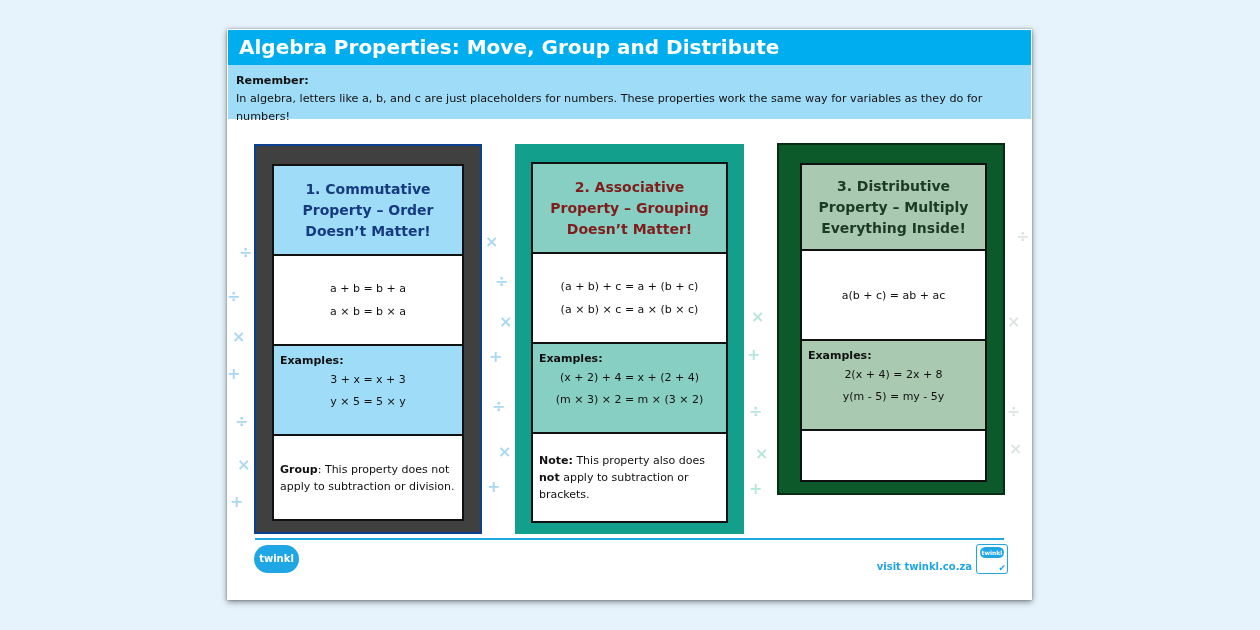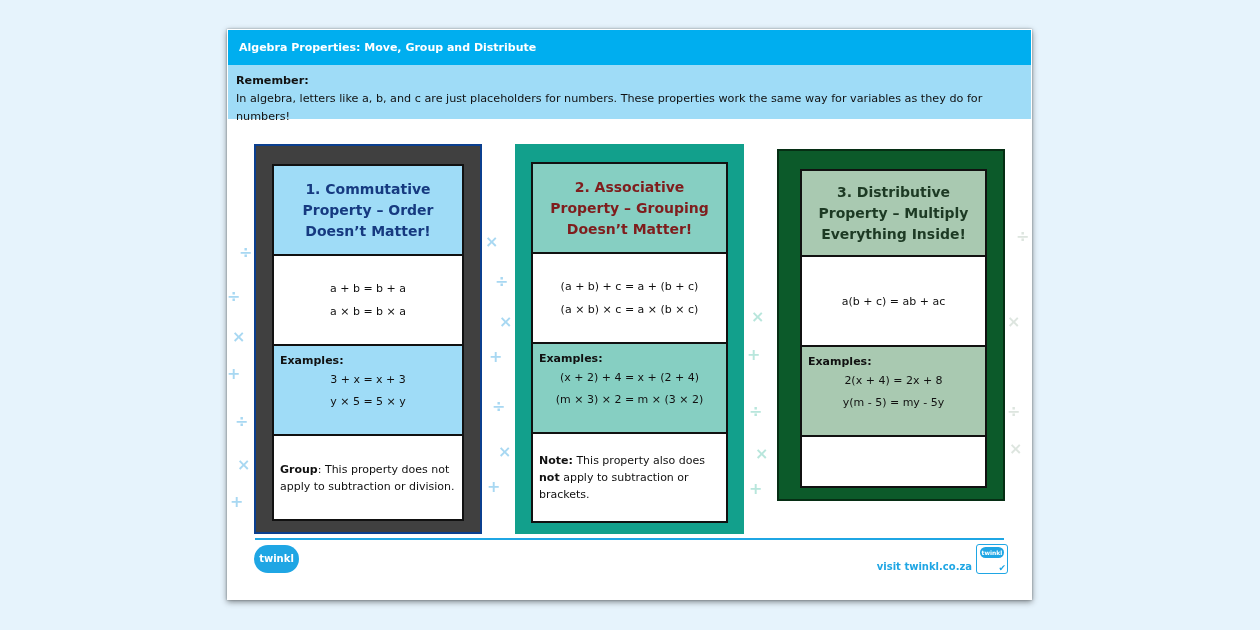--- a/index.html
+++ b/index.html
@@ -6,21 +6,21 @@
   body {
     width:1260px; height:630px; background:#e6f3fc; position:relative; overflow:hidden;
     font-family:"DejaVu Sans", sans-serif;
   }
   .sheet {
     position:absolute; left:227px; top:29px; width:805px; height:571px;
     background:#ffffff; box-shadow:0 2px 6px rgba(0,0,0,0.45), 0 0 2px rgba(0,0,0,0.3);
   }
   .title-bar {
     position:absolute; left:1px; top:1px; right:1px; height:35px; background:#00aeef;
-    color:#fff; font-weight:bold; font-size:11px; line-height:35px; padding-left:11px;
+    color:#fff; font-weight:bold; font-size:20px; line-height:35px; padding-left:11px;
     box-sizing:border-box;
   }
   .remember {
     position:absolute; left:1px; top:36px; right:1px; height:54px; background:#9fdcf7;
     padding:7px 8px; box-sizing:border-box; font-size:11.2px; color:#111; line-height:18px;
   }
   .remember .label { font-weight:bold; }
   .card {
     position:absolute; top:115px; height:390px; box-sizing:border-box; padding:18px 16px 11px 16px;
   }
@@ -48,21 +48,21 @@
     flex:1; display:flex; align-items:center; padding:0 6px; font-size:11px; line-height:17px; color:#111;
   }
   .card .note b { font-weight:bold; }
 
   .c1 { left:27px; width:228px; background:#404040; border:2px solid #0b3f8f; }
   .c1 .head { background:#9fdcf7; color:#163a80; }
   .c1 .examples { background:#9fdcf7; }
   .c2 { left:288px; width:229px; background:#12a08c; }
   .c2 .head { background:#86cfc2; color:#7f1d1d; }
   .c2 .examples { background:#86cfc2; }
-  .c3 { left:550px; width:228px; background:#0c5a2a; border:2px solid #062e14; top:120px; height:352px;padding-left:21px; }
+  .c3 { left:550px; width:228px; background:#0c5a2a; border:2px solid #062e14; top:114px; height:352px;padding-left:21px; }
   .c3 .head { background:#a9c9b1; color:#1d3a24; height:86px; }
   .c3 .formulas { height:90px; }
   .c3 .examples { background:#a9c9b1; }
 
   .footer-line {
     position:absolute; left:28px; right:28px; top:509px; height:2px; background:#1fa6e4;
   }
   .logo {
     position:absolute; left:27px; top:516px; width:45px; height:28px; background:#1fa6e4;
     border-radius:14px; color:#fff; font-weight:bold; font-size:10px; line-height:28px; text-align:center;

